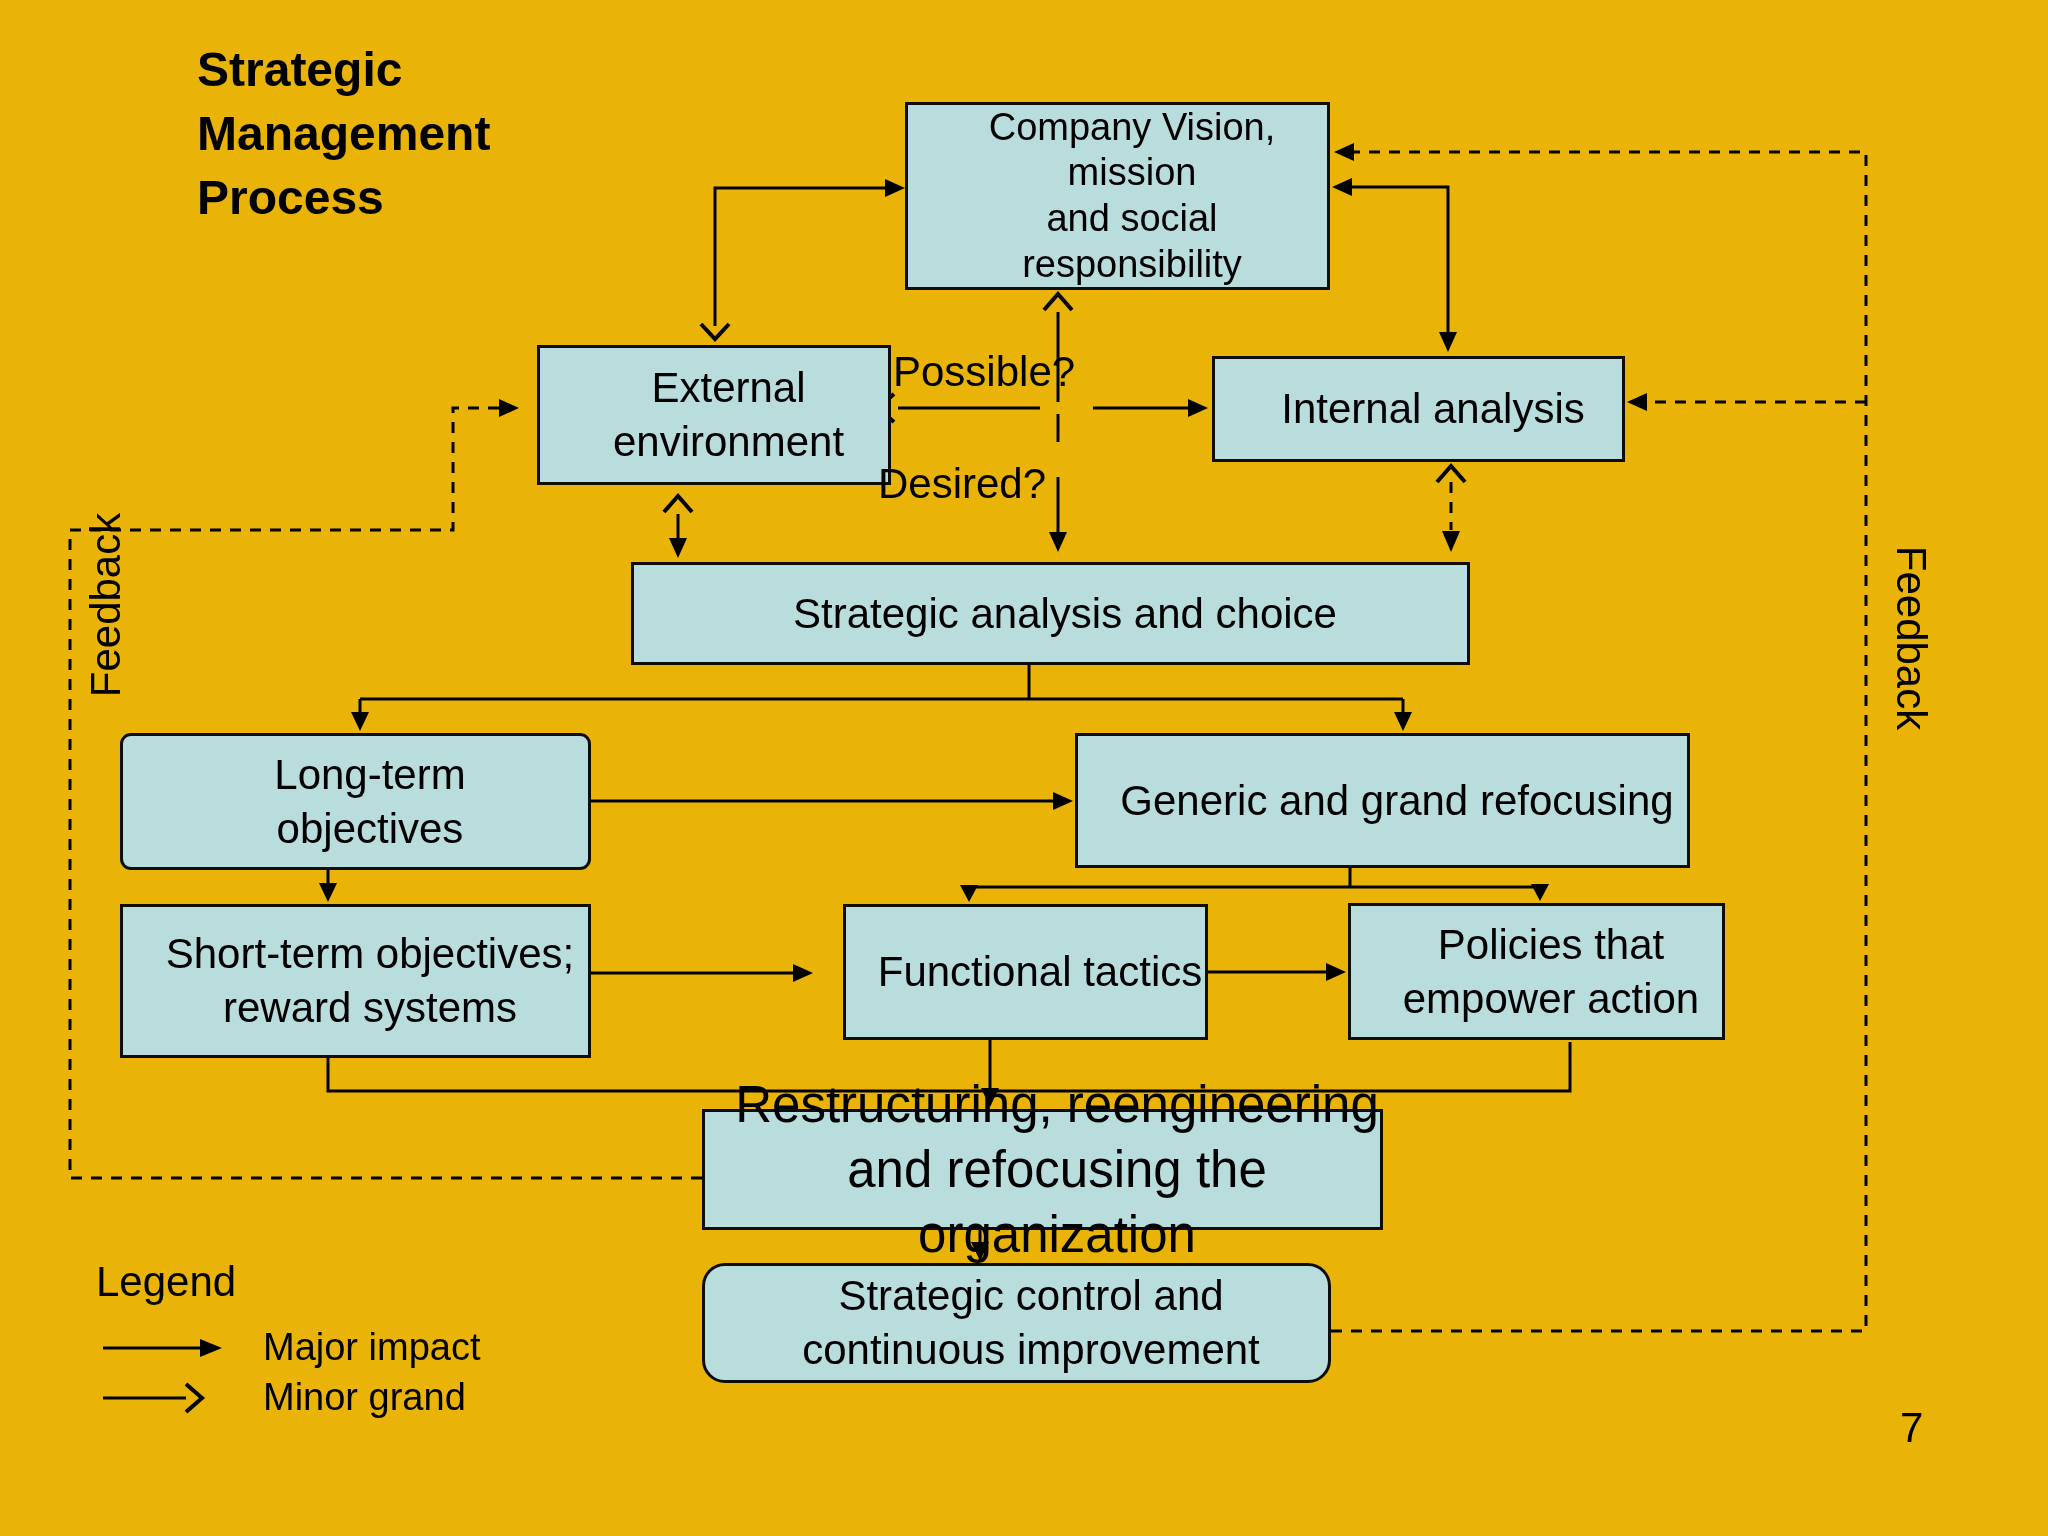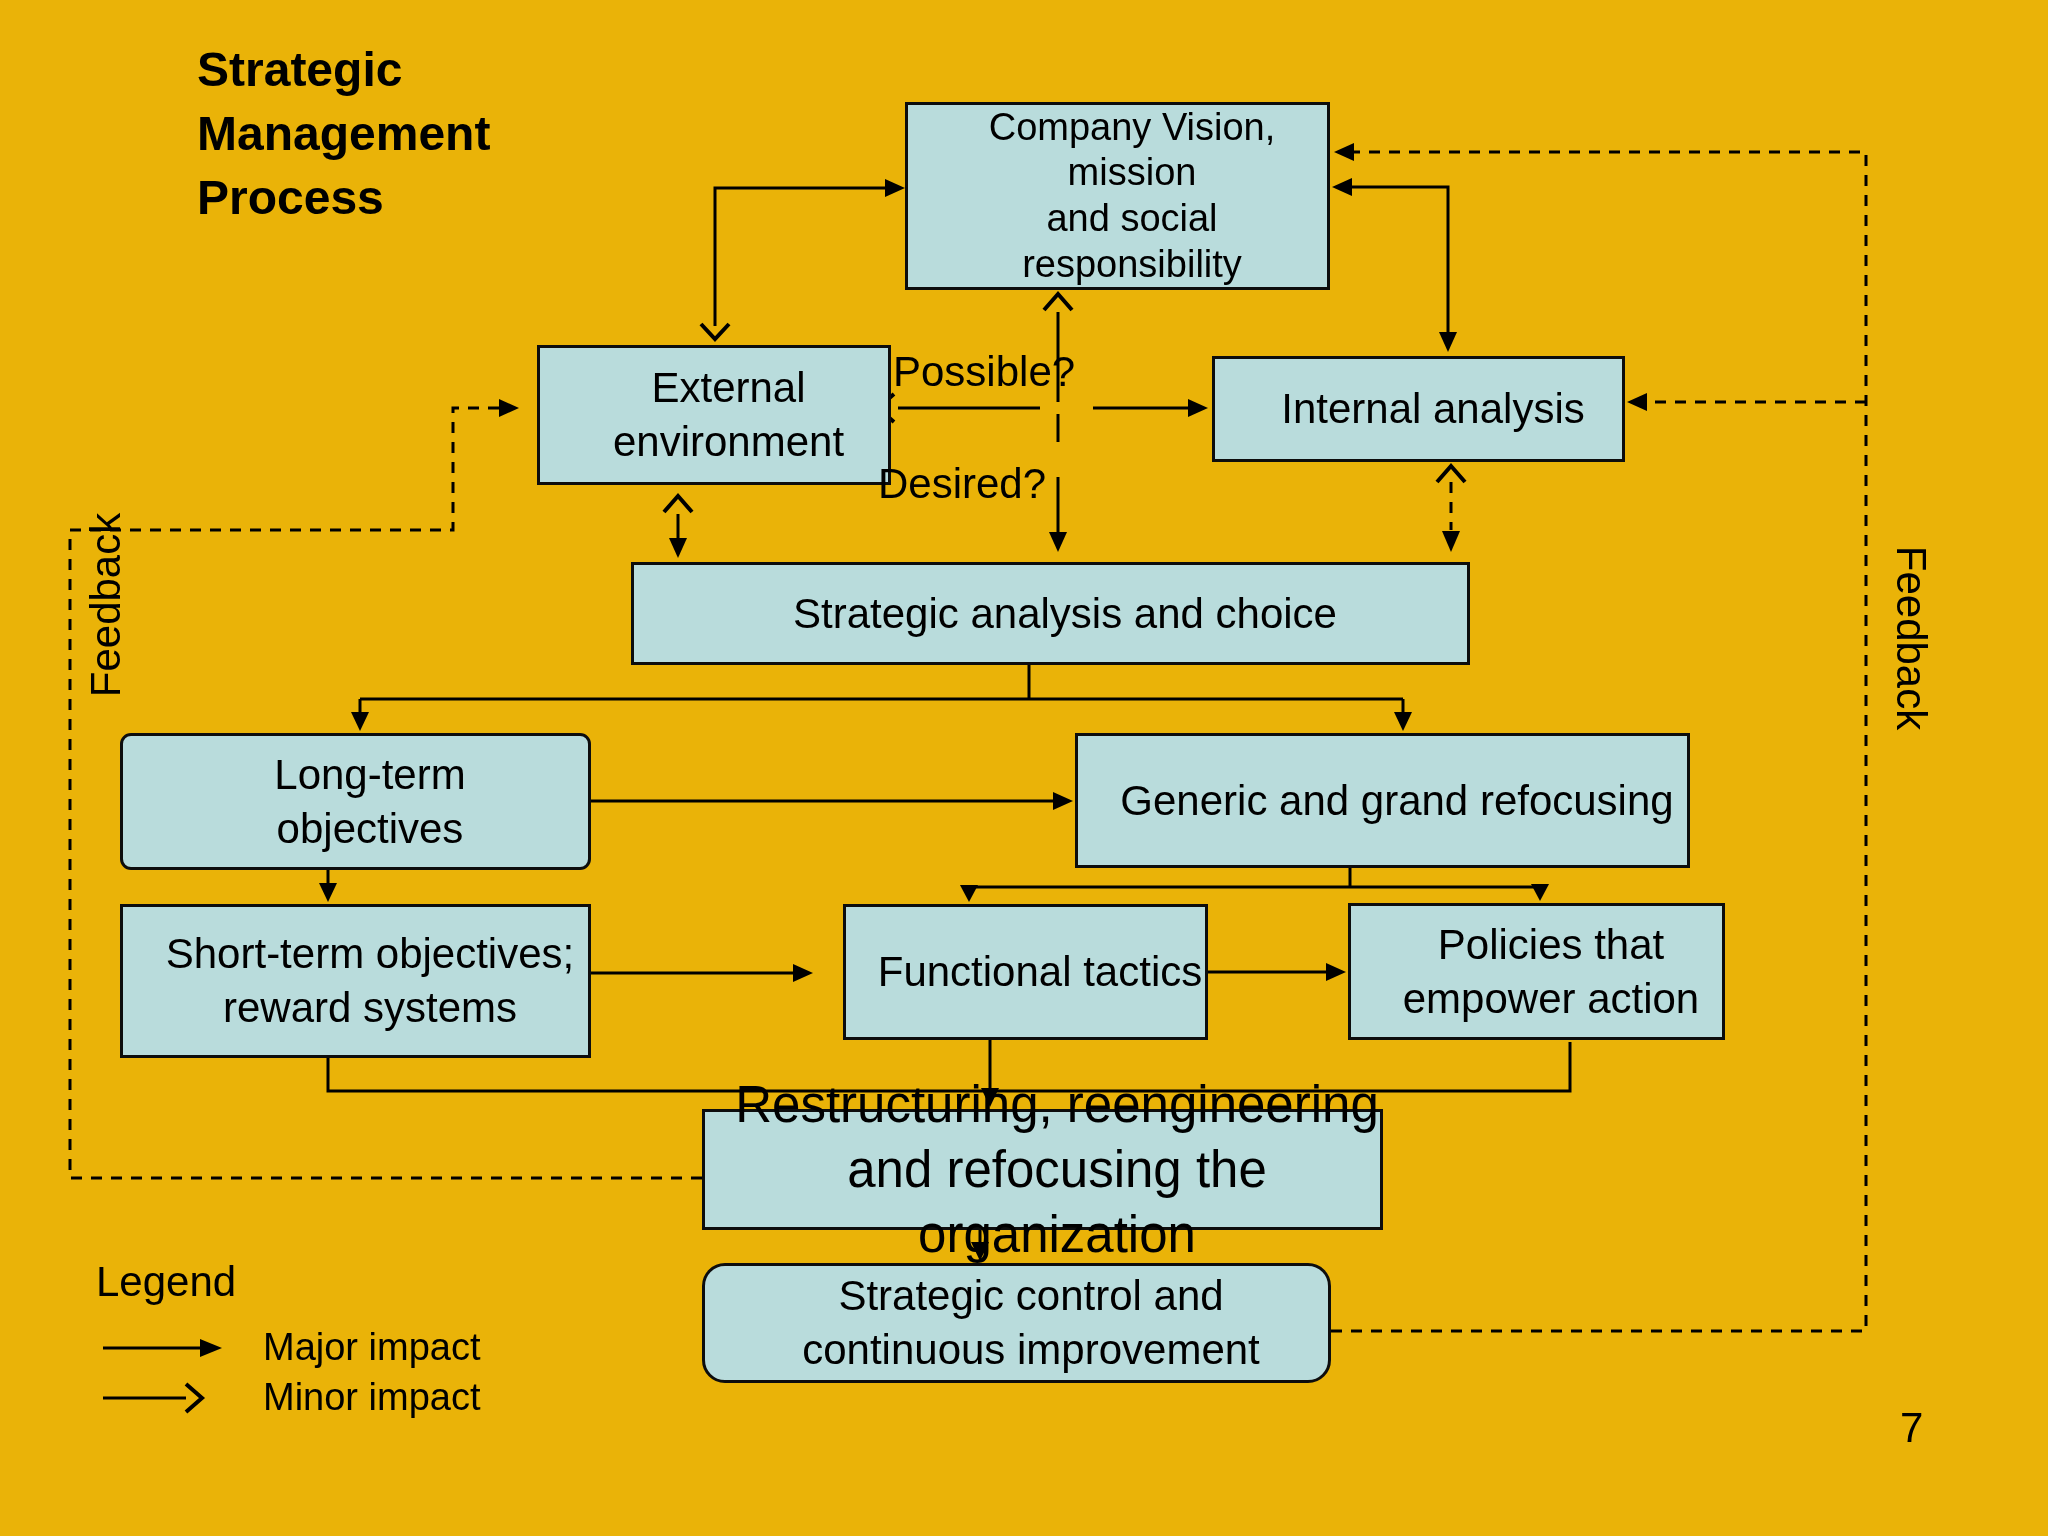--- a/index.html
+++ b/index.html
@@ -183,17 +183,17 @@
   <div class="lbl" style="left:878px;top:460px;">Desired?</div>
 
   <div class="feedback" style="left:16px;top:581px;transform:rotate(-90deg);">Feedback</div>
 
   <div class="feedback" style="left:1821px;top:614px;transform:rotate(90deg);">Feedback</div>
 
   <div class="legend-head">Legend</div>
 
   <div class="legend-item-label" style="left:263px;top:1326px;">Major impact</div>
 
-  <div class="legend-item-label" style="left:263px;top:1376px;">Minor impact</div>
+  <div class="legend-item-label" style="left:263px;top:1376px;">Minor grand</div>
 
   <div class="page-num">7</div>
 
 </div>
 
 </body></html>

